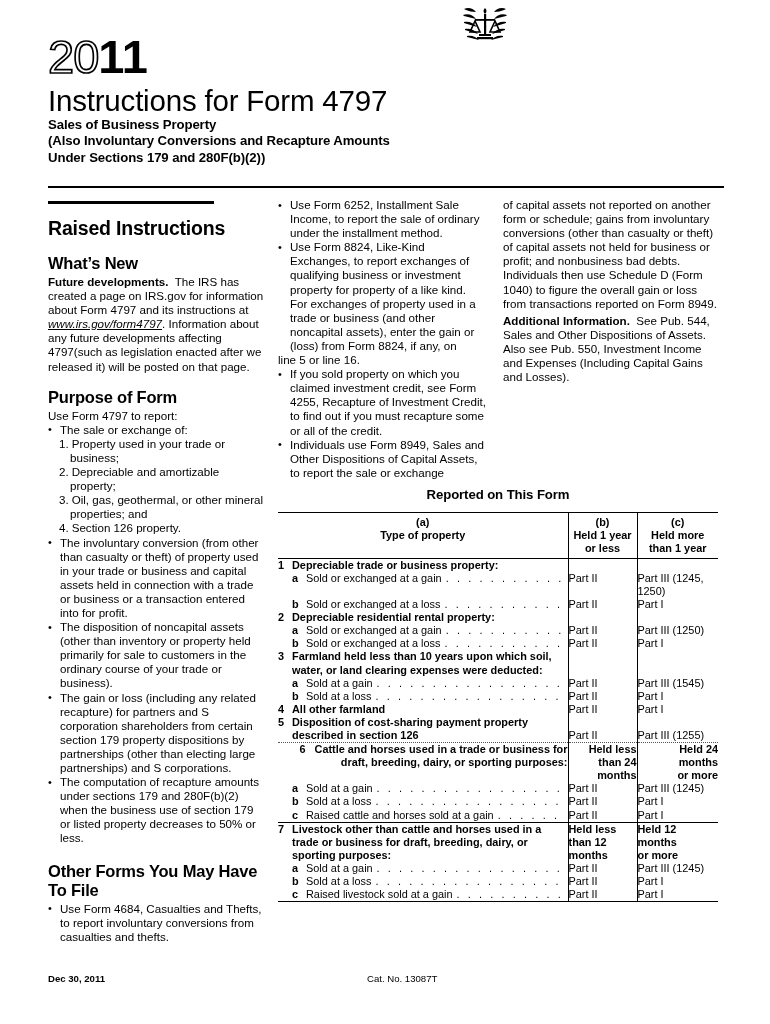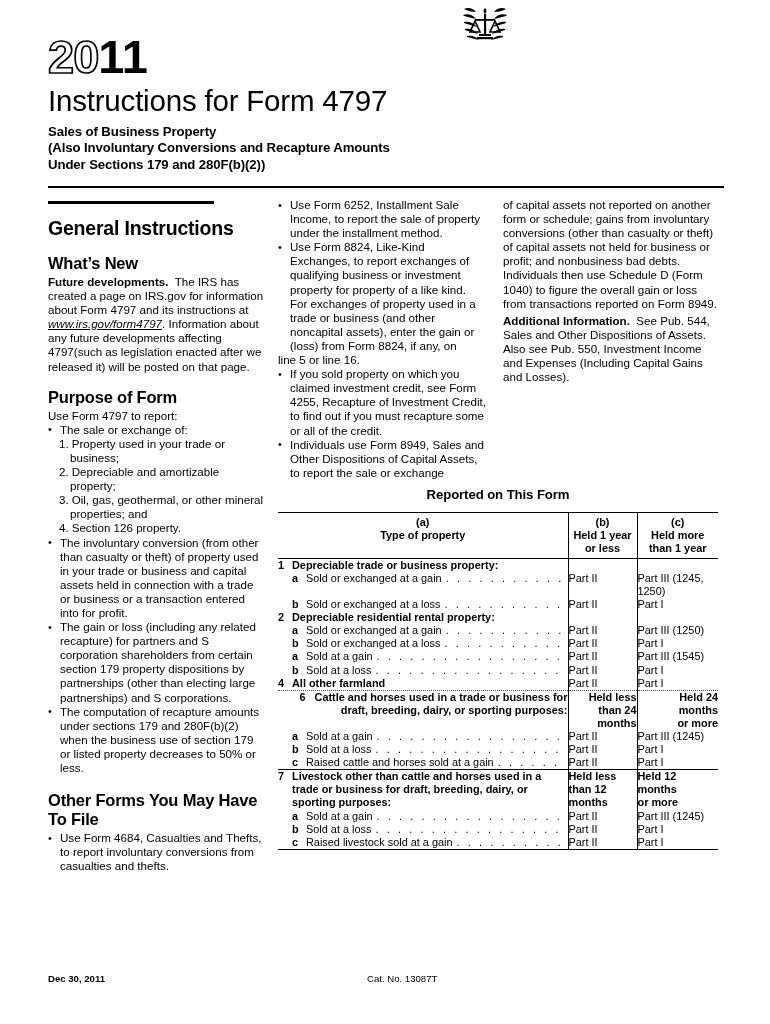--- a/index.html
+++ b/index.html
@@ -27,21 +27,21 @@
     position: absolute;
     left: 48px; top: 34px;
     width: 676px;
   }
   .year-line {
     height: 46px;
     position: relative;
   }
   .year-outline {
     font-size: 47px;
-    font-weight: bold;
+    font-weight: normal;
     letter-spacing: -1px;
     color: #ffffff;
     -webkit-text-stroke: 1.7px #000000;
     line-height: 46px;
     vertical-align: top;
   }
   .year-solid {
     font-size: 47px;
     font-weight: bold;
     letter-spacing: 0px;
@@ -53,21 +53,20 @@
     font-size: 29.5px;
     font-weight: normal;
     letter-spacing: -0.2px;
     margin-top: 4px;
     line-height: 33px;
   }
   .sub-title {
     font-size: 13.2px;
     font-weight: bold;
     line-height: 16.4px;
-    margin-top: 7px;
     letter-spacing: -0.1px;
   }
   .irs-seal {
     position: absolute;
     left: 462px; top: 6px;
     width: 250px;
     display: flex;
     align-items: center;
   }
   .seal-mark {
@@ -277,52 +276,53 @@
         <rect x="15" y="31" width="16" height="2.2"></rect>
       </g>
     </svg>
   </div>
 
   <div class="header-rule"></div>
 
   <div class="col col-left">
     <div class="col-left-rule"></div>
 
-    <h1 class="sect">General Instructions</h1>
+    <h1 class="sect">Raised Instructions</h1>
 
     <h2 class="sect">What’s New</h2>
 
     <p class="body"><span class="runin">Future developments.</span>&nbsp; <span>The IRS has created a page on IRS.gov for information about Form 4797 and its instructions at </span><span class="urlink">www.irs.gov/form4797</span><span>. Information about any future developments affecting 4797(such as legislation enacted after we released it) will be posted on that page.</span></p>
 
     <h2 class="sect">Purpose of Form</h2>
     <p class="body">Use Form 4797 to report:</p>
 
     <ul class="bul">
       <li>The sale or exchange of:</li>
     </ul>
     <div class="numitem"><span class="nlab">1.</span><span>Property used in your trade or business;</span></div>
     <div class="numitem"><span class="nlab">2.</span><span>Depreciable and amortizable property;</span></div>
     <div class="numitem"><span class="nlab">3.</span><span>Oil, gas, geothermal, or other mineral properties; and</span></div>
     <div class="numitem"><span class="nlab">4.</span><span>Section 126 property.</span></div>
 
     <ul class="bul">
       <li>The involuntary conversion (from other than casualty or theft) of property used in your trade or business and capital assets held in connection with a trade or business or a transaction entered into for profit.</li>
+      <li>The disposition of noncapital assets (other than inventory or property held primarily for sale to customers in the ordinary course of your trade or business).</li>
       <li>The gain or loss (including any related recapture) for partners and S corporation shareholders from certain section 179 property dispositions by partnerships (other than electing large partnerships) and S corporations.</li>
       <li>The computation of recapture amounts under sections 179 and 280F(b)(2) when the business use of section 179 or listed property decreases to 50% or less.</li>
     </ul>
 
     <h2 class="sect tight">Other Forms You May Have To File</h2>
     <ul class="bul">
       <li>Use Form 4684, Casualties and Thefts, to report involuntary conversions from casualties and thefts.</li>
     </ul>
   </div>
 
   <div class="col col-mid">
     <ul class="bul">
-      <li>Use Form 6252, Installment Sale Income, to report the sale of property under the installment method.</li>
+      <li>Use Form 6252, Installment Sale Income, to report the sale of ordinary under the installment method.</li>
       <li><span>Use Form 8824, Like-Kind Exchanges, to report exchanges of qualifying business or investment property for property of a like kind. For exchanges of property used in a trade or business (and other noncapital assets), enter the gain or (loss) from Form 8824, if any, on</span></li>
     </ul>
     <p class="body">line 5 or line 16.</p>
     <ul class="bul">
       <li>If you sold property on which you claimed investment credit, see Form 4255, Recapture of Investment Credit, to find out if you must recapture some or all of the credit.</li>
       <li>Individuals use Form 8949, Sales and Other Dispositions of Capital Assets, to report the sale or exchange</li>
     </ul>
   </div>
 
   <div class="col col-right">
@@ -416,20 +416,27 @@
             <div class="leader-row">
               <span class="sublabel">b</span>
               <span class="lead-txt">Sold or exchanged at a loss</span>
               <span class="leader-dots">. . . . . . . . . . . . . . . . . . . . . . . . . . . . . . . . . . . .</span>
             </div>
           </td>
           <td class="cell-b vline-b">Part II</td>
           <td class="cell-c vline-c">Part I</td>
         </tr>
 
+        <tr>
+          <td class="cell-a">
+            <span class="rowlabel">3</span><span class="itemtext bold-line" style="width:262px">Farmland held less than 10 years upon which soil, water, or land clearing expenses were deducted:</span>
+          </td>
+          <td class="cell-b vline-b"></td>
+          <td class="cell-c vline-c"></td>
+        </tr>
 
         <tr>
           <td class="cell-a">
             <div class="leader-row">
               <span class="sublabel">a</span>
               <span class="lead-txt">Sold at a gain</span>
               <span class="leader-dots">. . . . . . . . . . . . . . . . . . . . . . . . . . . . . . . . . . . .</span>
             </div>
           </td>
           <td class="cell-b vline-b">Part II</td>
@@ -449,20 +456,31 @@
         </tr>
 
         <tr>
           <td class="cell-a">
             <span class="rowlabel">4</span><span class="itemtext bold-line" style="width:262px">All other farmland</span>
           </td>
           <td class="cell-b vline-b">Part II</td>
           <td class="cell-c vline-c">Part I</td>
         </tr>
 
+        <tr>
+          <td class="cell-a pad-b3">
+            <span class="rowlabel">5</span><span class="itemtext bold-line" style="width:250px">Disposition of cost-sharing payment property described in section 126</span>
+          </td>
+          <td class="cell-b vline-b">
+            <div style="margin-top:13.1px">Part II</div>
+          </td>
+          <td class="cell-c vline-c">
+            <div style="margin-top:13.1px">Part III (1255)</div>
+          </td>
+        </tr>
 
         <tr class="dotrule">
           <td class="cell-a pad-t5">
             <span class="rowlabel">6</span><span class="itemtext bold-line" style="width:262px">Cattle and horses used in a trade or business for draft, breeding, dairy, or sporting purposes:</span>
           </td>
           <td class="cell-b vline-b pad-t5">
             <div class="bold-line">Held less</div>
             <div class="bold-line">than 24</div>
             <div class="bold-line">months</div>
           </td>

